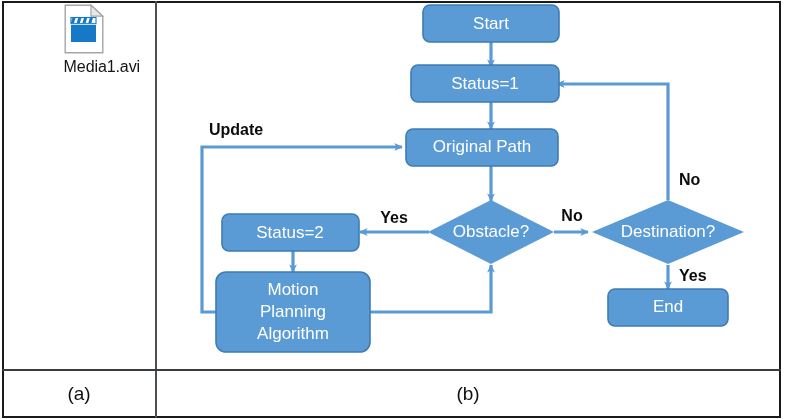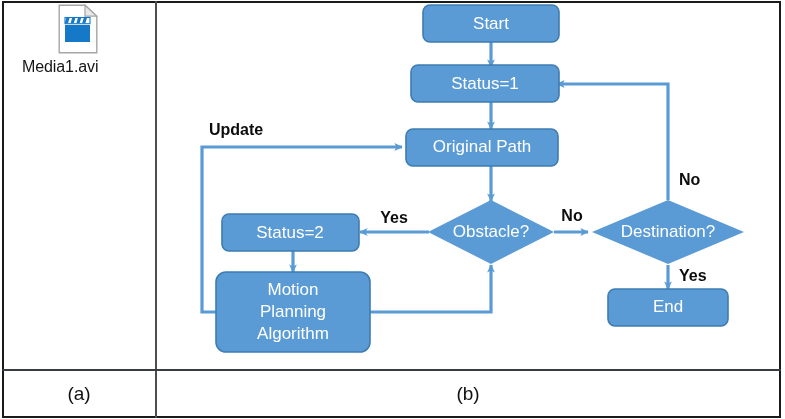--- a/index.html
+++ b/index.html
@@ -25,23 +25,23 @@
   .frame-top    { left: 2px;  top: 1px;   width: 779px; height: 2px; }
   .frame-bottom { left: 2px;  top: 416px; width: 779px; height: 2px; }
   .frame-left   { left: 2px;  top: 1px;   width: 2px;  height: 417px; }
   .frame-right  { left: 779px;top: 1px;   width: 2px;  height: 417px; }
   .divider-v    { left: 155px;top: 1px;   width: 2px;  height: 417px; background:#4b4f52; }
   .divider-h    { left: 2px;  top: 369px; width: 779px; height: 2px; background:#3a3d40; }
 
   
   .media-item {
     position: absolute;
-    left: 22px; top: 4px;
+    left: 28px; top: 4px;
     width: 112px;
-    text-align: left;
+    text-align: right;
   }
   .media-icon {
     display: block;
     margin: 0 auto;
     width: 40px; height: 50px;
   }
   .media-label {
     display: block;
     margin-top: 4px;
     font-size: 16px;

